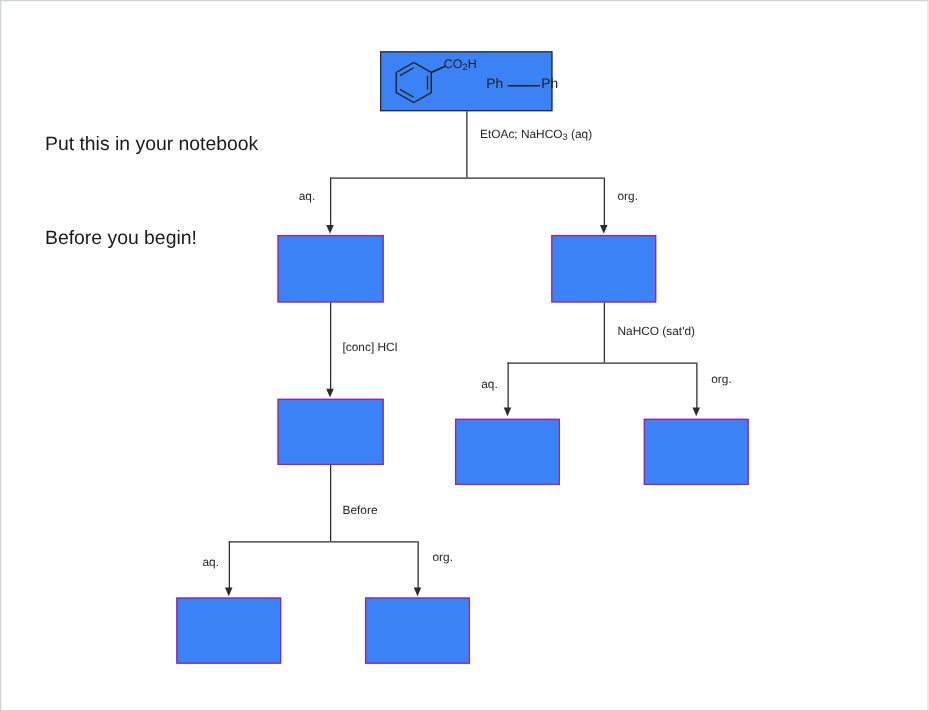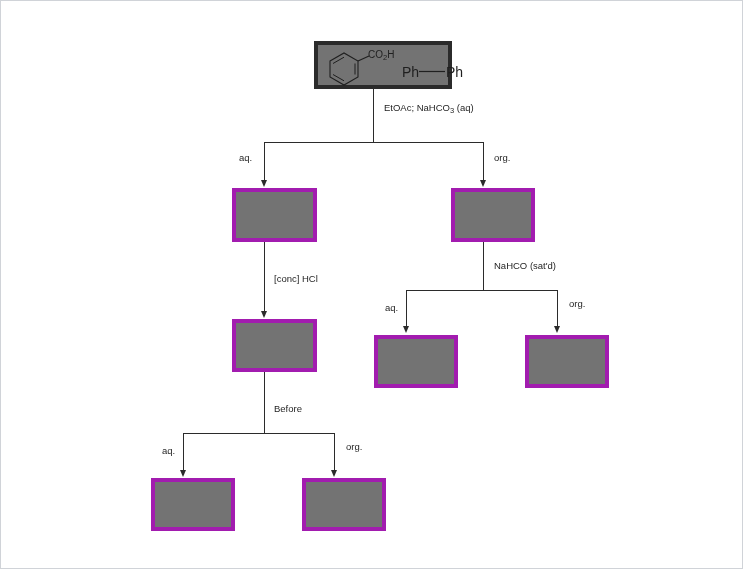--- a/index.html
+++ b/index.html
@@ -29,23 +29,22 @@
     font-size: 15.5px;
     line-height: 25px;
     color: #1a1a1a;
     white-space: pre;
   }
 
   
   .fbox {
     position: absolute;
     box-sizing: border-box;
-    border: 4px solid #a21caf;
-    background: #737373;
-    margin-left: 10px;
+    border: 1px solid #a21caf;
+    background: #3b82f6;
   }
   .fbox.top {
     border-color: #2b2b2b;
   }
 
   
   .vline, .hline {
     position: absolute;
     background: #2b2b2b;
   }
@@ -90,30 +89,34 @@
     white-space: nowrap;
   }
   .co2h sub {
     font-size: 7.5px;
     vertical-align: baseline;
     position: relative;
     top: 2px;
   }
   .phlabel {
     position: absolute;
-    font-size: 14px;
+    font-size: 11px;
     color: #1f1f1f;
     white-space: nowrap;
   }
 </style>
 </head>
 <body>
 
 <div id="page">
 
+  <div class="note">
+    <div>Put this in your notebook</div>
+    <div>Before you begin!</div>
+  </div>
 
   <div class="fbox top" style="left:303px; top:40px; width:138px; height:48px;">
     <div class="molecule">
       <svg width="138" height="48" viewBox="0 0 138 48">
 
         <polygon points="12,16 26,8 40,16 40,32 26,40 12,32" fill="none" stroke="#1f1f1f" stroke-width="1.1"></polygon>
 
         <line x1="15" y1="18.5" x2="26" y2="12.2" stroke="#1f1f1f" stroke-width="1"></line>
         <line x1="37" y1="18.5" x2="37" y2="29.5" stroke="#1f1f1f" stroke-width="1"></line>
         <line x1="15" y1="29.5" x2="26" y2="35.8" stroke="#1f1f1f" stroke-width="1"></line>

